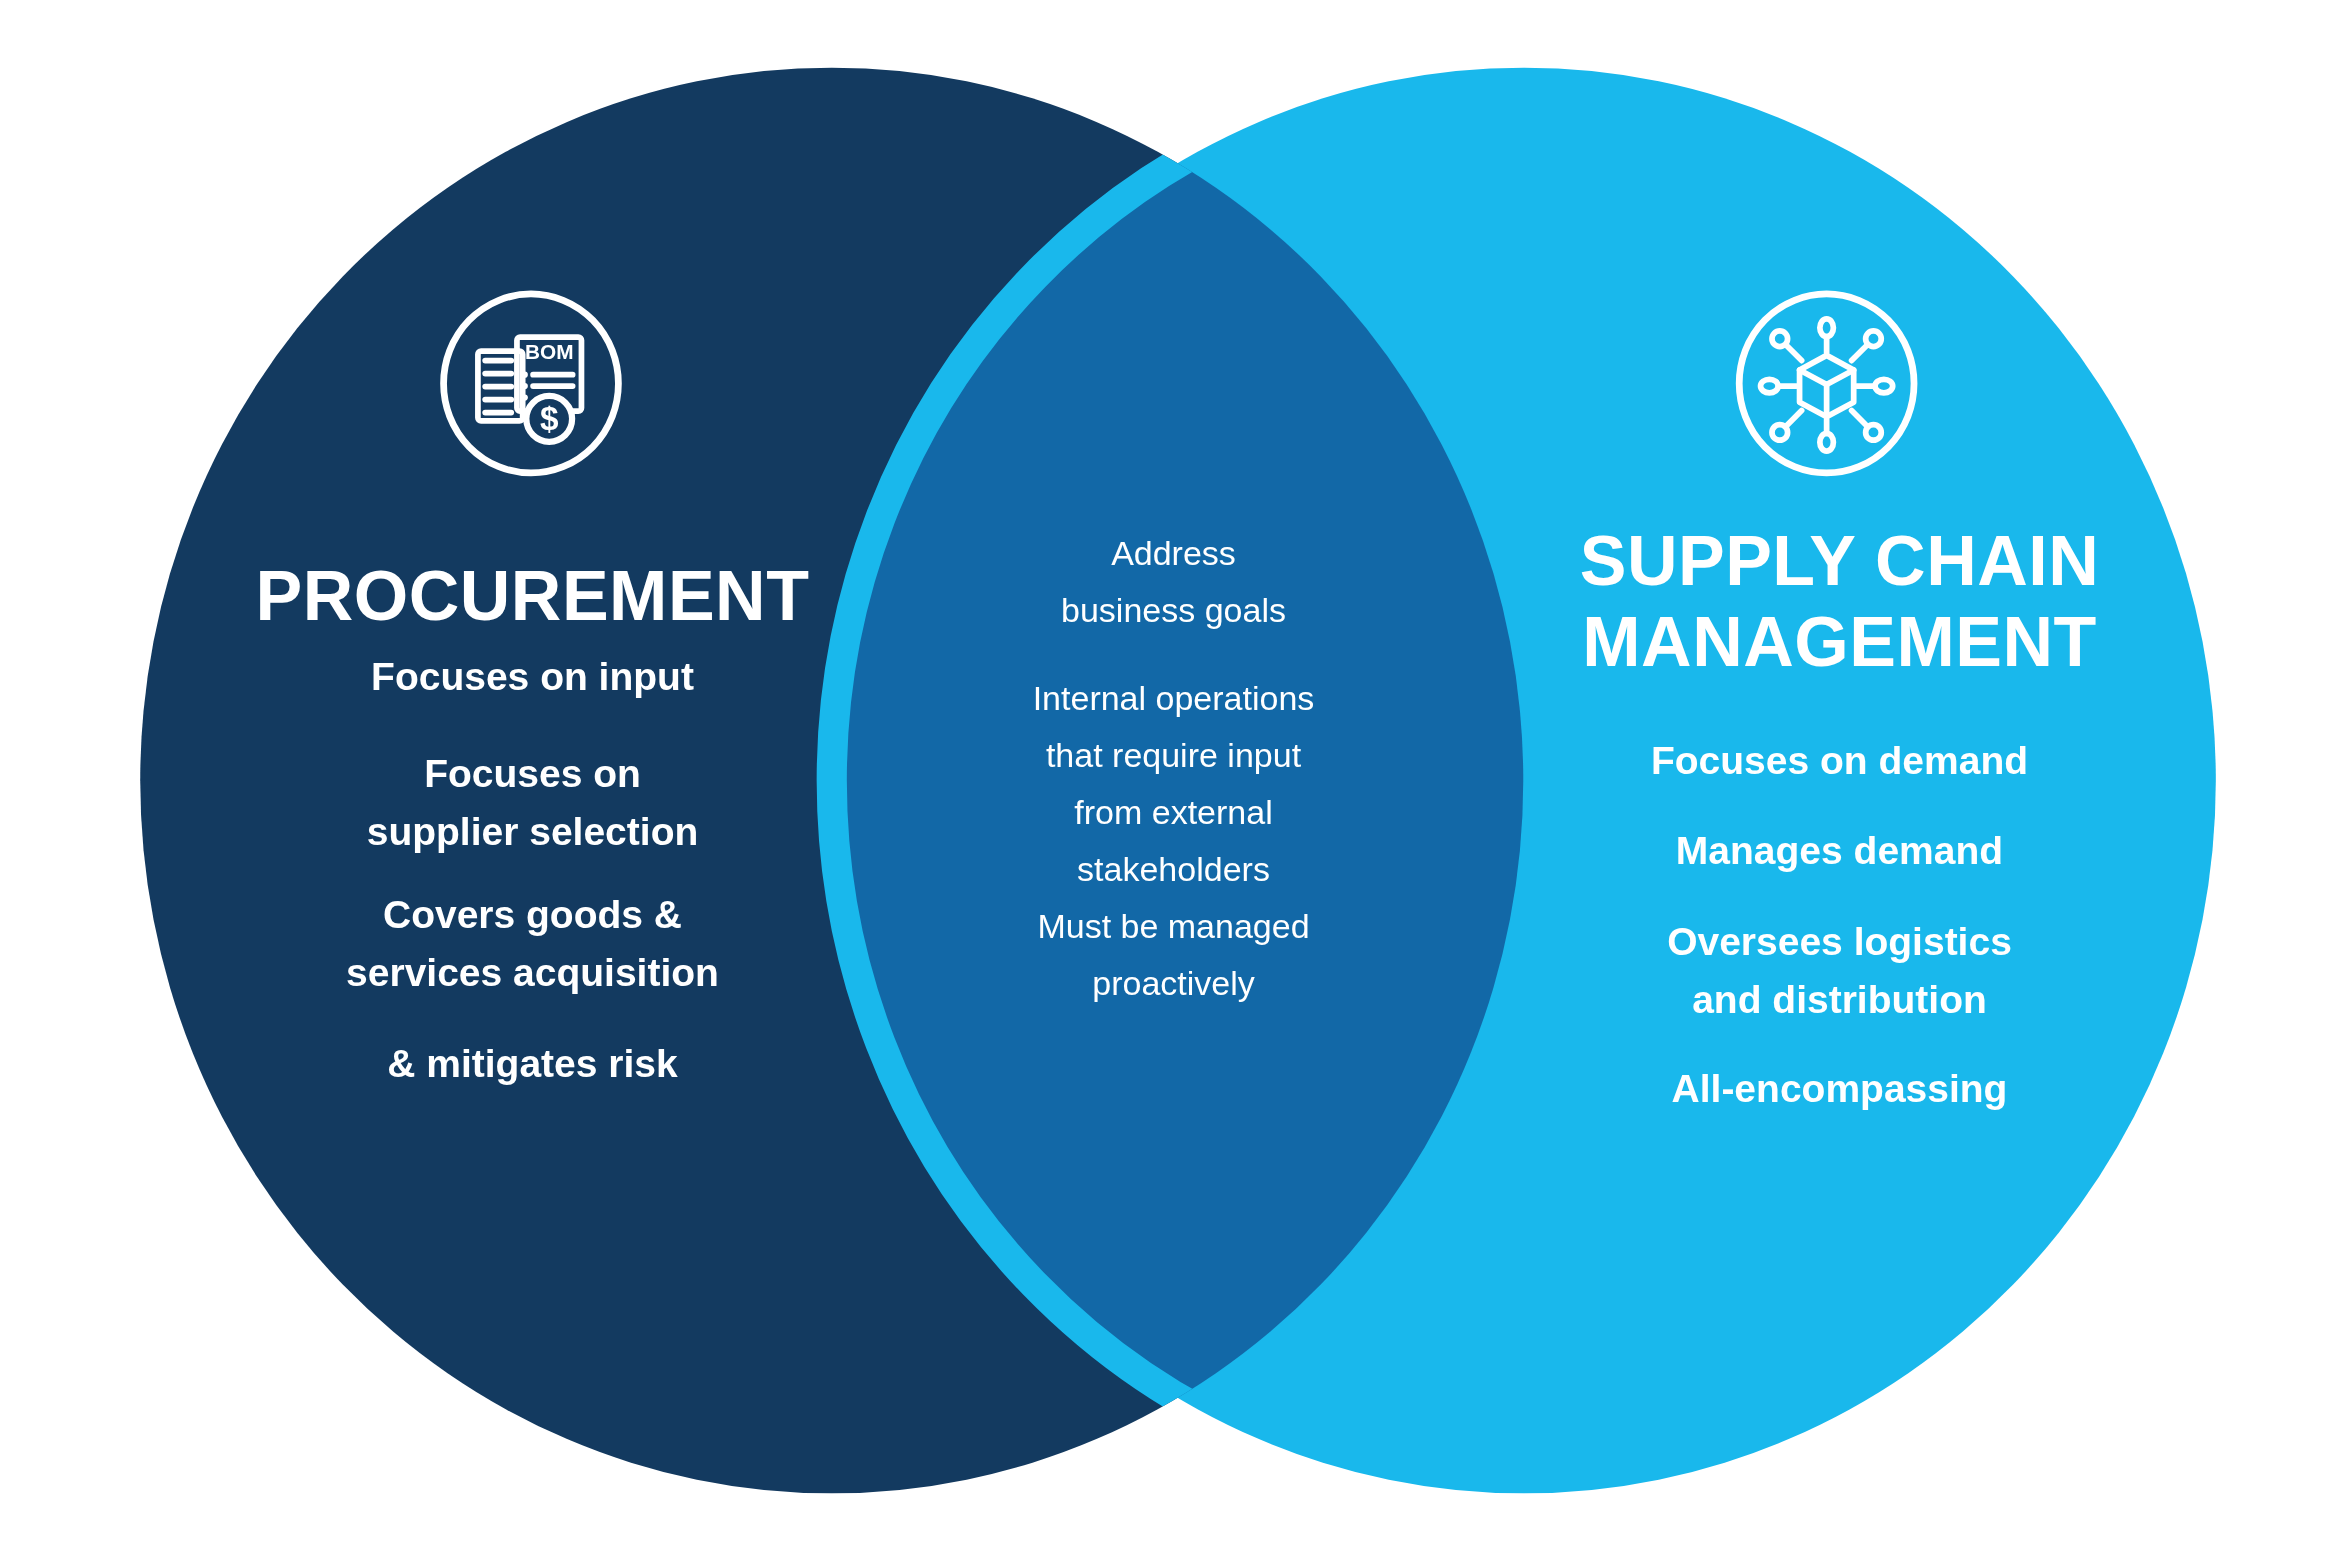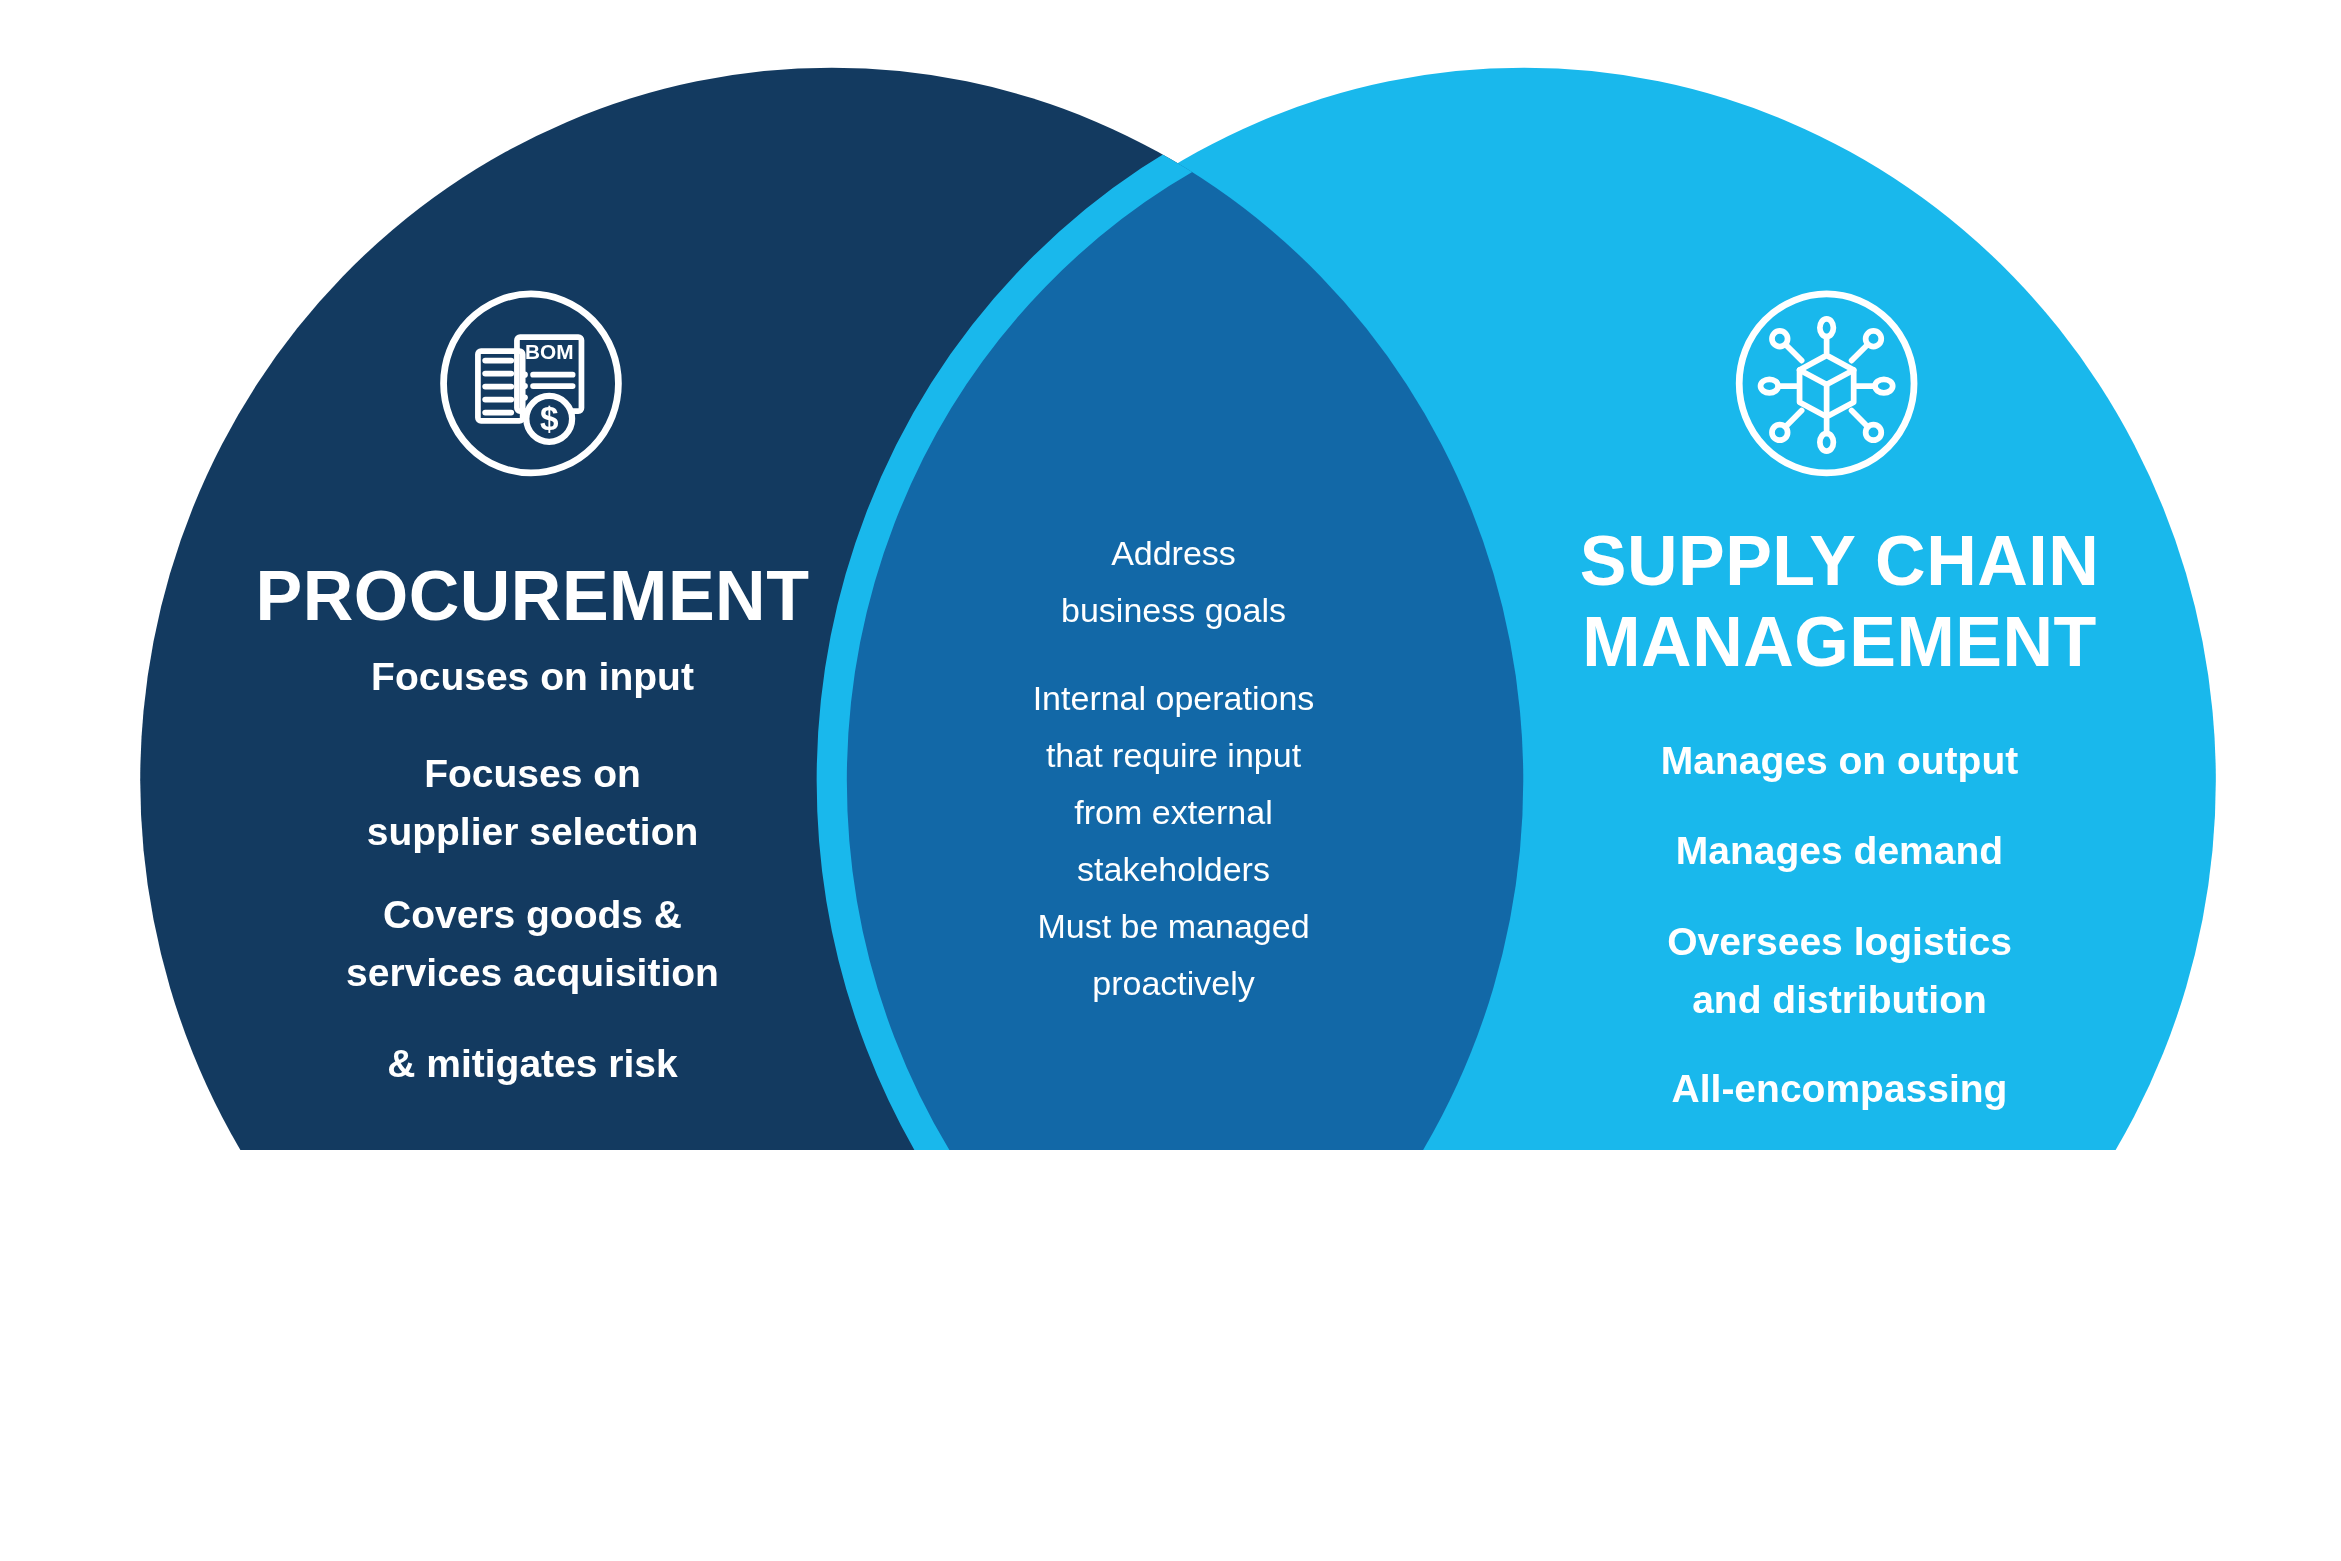--- a/index.html
+++ b/index.html
@@ -1,20 +1,20 @@
 <!DOCTYPE html>
 <html style="--navy: #133A60; --cyan: #19B8EC; --medium: #1268A7; --text: #FFFFFF; --bg: #FFFFFF;font-size:8.3px"><head>
 <meta charset="utf-8">
 <style>
   :root{
     --navy:#133A60; --cyan:#19B8EC; --medium:#1268A7; --text:#FFFFFF; --bg:#FFFFFF;
   }
   *{margin:0;padding:0;box-sizing:border-box;}
   body{background:var(--bg);font-family:"Liberation Sans",sans-serif;}
-  .canvas{position:relative;width:2342px;height:1150px;background:var(--bg);overflow:hidden;}
+  .canvas{position:relative;width:2342px;height:1561px;background:var(--bg);overflow:hidden;}
   .venn-svg{position:absolute;left:0;top:0;}
   .left-circle{fill:var(--navy);}
   .right-circle{fill:var(--cyan);}
   .overlap-lens{fill:var(--medium);stroke:var(--cyan);stroke-width:58px;}
   .icon-stroke{fill:none;stroke:#fff;stroke-width:13px;stroke-linecap:round;stroke-linejoin:round;}
   .icon-stroke-thin{fill:none;stroke:#fff;stroke-width:11px;stroke-linecap:round;stroke-linejoin:round;}
   .icon-fill{fill:#fff;}
   .icon-badge{fill:var(--navy);stroke:#fff;stroke-width:12px;}
   .icon-text{fill:#fff;font-family:"Liberation Sans",sans-serif;font-weight:bold;text-anchor:middle;}
   .col{position:absolute;width:729px;text-align:center;color:var(--text);}
@@ -124,21 +124,21 @@
     <div>Must be managed</div>
     <div>proactively</div>
   </div>
 
   <div class="col title" style="left:1475px;top:521px;">
     <div>SUPPLY CHAIN</div>
     <div>MANAGEMENT</div>
   </div>
 
   <div class="col bullet" style="left:1475px;top:732px;">
-    <div>Manages on output</div>
+    <div>Focuses on demand</div>
   </div>
   <div class="col bullet" style="left:1475px;top:822px;">
     <div>Manages demand</div>
   </div>
   <div class="col bullet" style="left:1475px;top:913px;">
     <div>Oversees logistics</div>
     <div>and distribution</div>
   </div>
   <div class="col bullet" style="left:1475px;top:1060px;">
     <div>All-encompassing</div>

